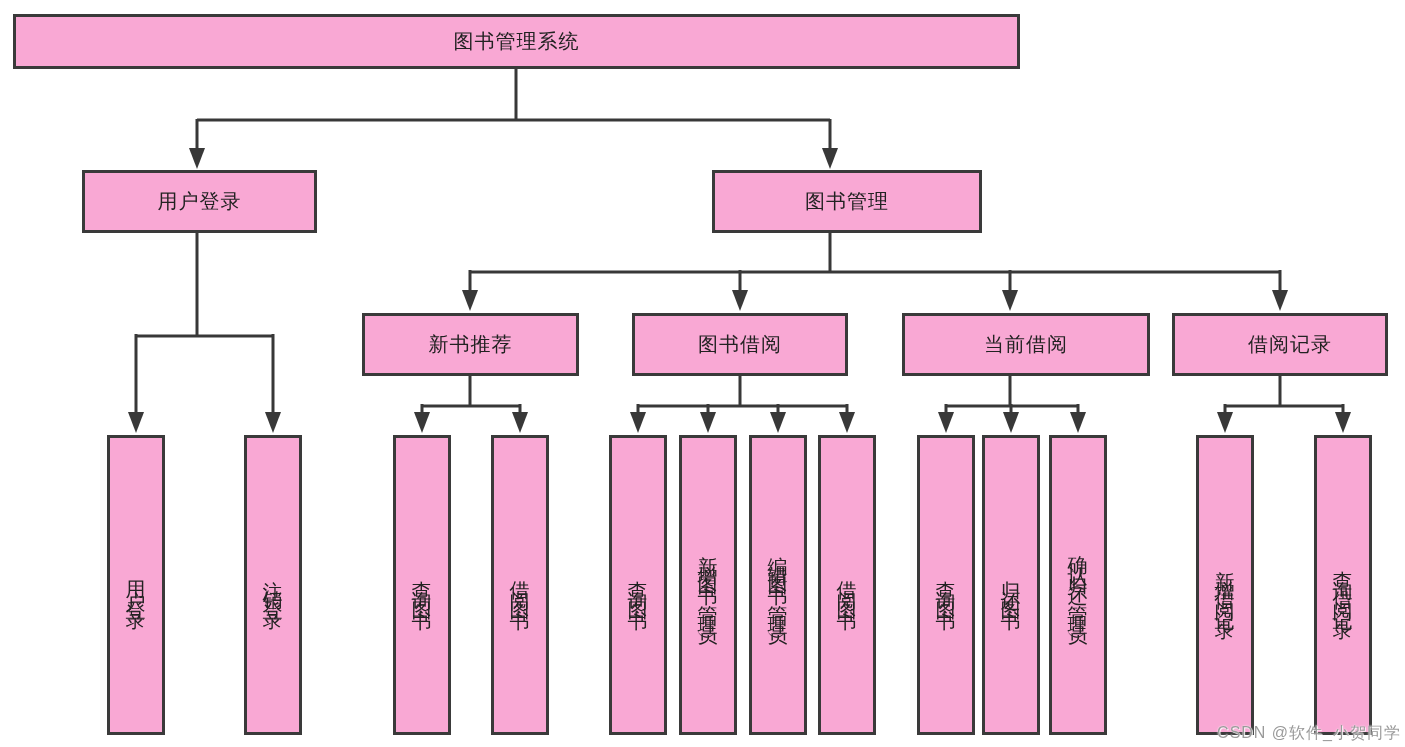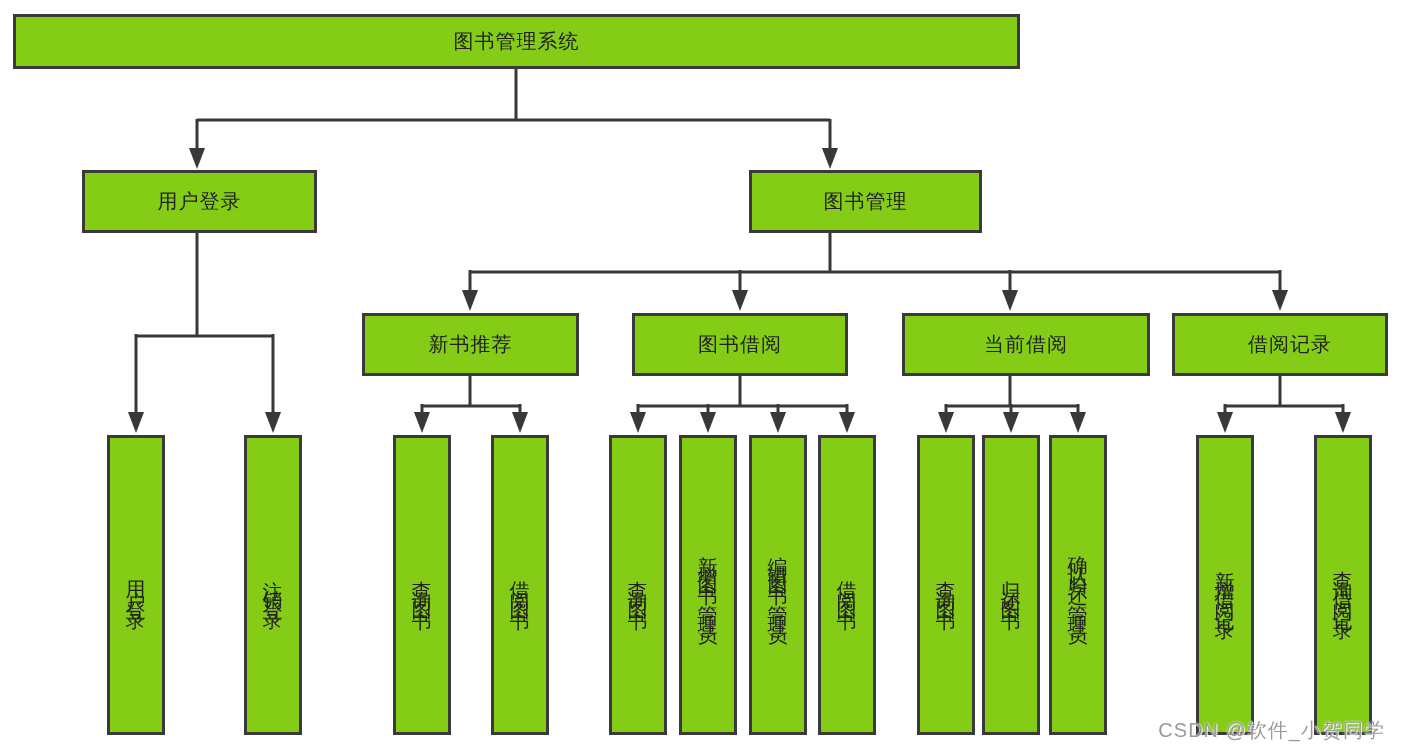--- a/index.html
+++ b/index.html
@@ -27,21 +27,21 @@
     stroke: #383838;
     stroke-width: 3;
   }
   svg.connectors polygon {
     fill: #383838;
     stroke: none;
   }
   .node {
     position: absolute;
     box-sizing: border-box;
-    background: #84cc16;
+    background: #f9a8d4;
     border: 3px solid #3a3a3a;
     display: flex;
     align-items: center;
     justify-content: center;
     color: #222222;
     z-index: 2;
   }
   .node .lbl {
     font-size: 20px;
     letter-spacing: 1px;
@@ -49,23 +49,23 @@
   }
   .node.vbox .lbl {
     writing-mode: vertical-rl;
     text-orientation: mixed;
     letter-spacing: 10px;
     white-space: normal;
     line-height: 1;
   }
   .watermark {
     position: absolute;
-    right: 20px;
+    right: 4px;
     bottom: 3px;
-    font-size: 20px;
+    font-size: 16px;
     color: #9a9a9a;
     text-shadow: 0 0 2px #ffffff, 1px 1px 0 rgba(255,255,255,0.8);
     letter-spacing: 1px;
     z-index: 5;
     white-space: nowrap;
   }
 </style>
 </head>
 <body>
 
@@ -114,21 +114,21 @@
     </g>
   </svg>
 
   <div class="node" style="left:13px; top:14px; width:1007px; height:55px;">
     <span class="lbl">图书管理系统</span>
   </div>
 
   <div class="node" style="left:82px; top:170px; width:235px; height:63px;">
     <span class="lbl">用户登录</span>
   </div>
-  <div class="node" style="left:712px; top:170px; width:233px; height:63px;margin-left:37px;">
+  <div class="node" style="left:712px; top:170px; width:270px; height:63px;">
     <span class="lbl">图书管理</span>
   </div>
 
   <div class="node" style="left:632px; top:313px; width:216px; height:63px;">
     <span class="lbl">图书借阅</span>
   </div>
   <div class="node" style="left:362px; top:313px; width:217px; height:63px;">
     <span class="lbl">新书推荐</span>
   </div>
   <div class="node" style="left:902px; top:313px; width:248px; height:63px;">

